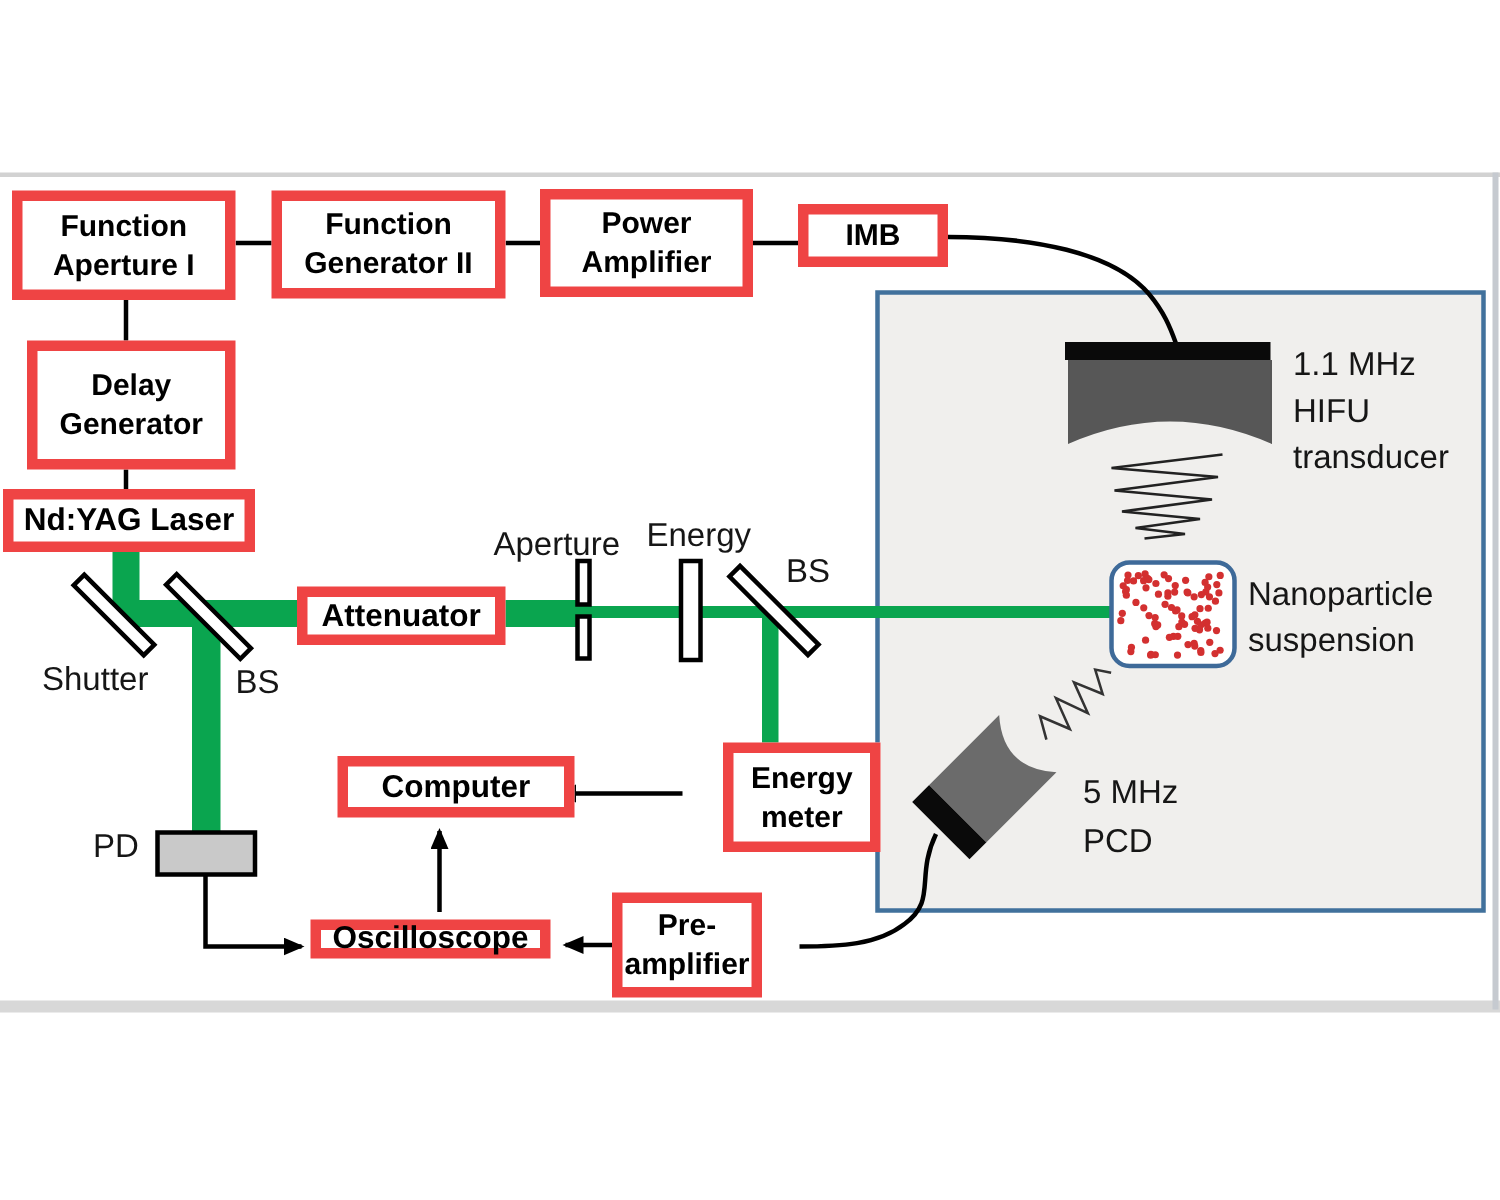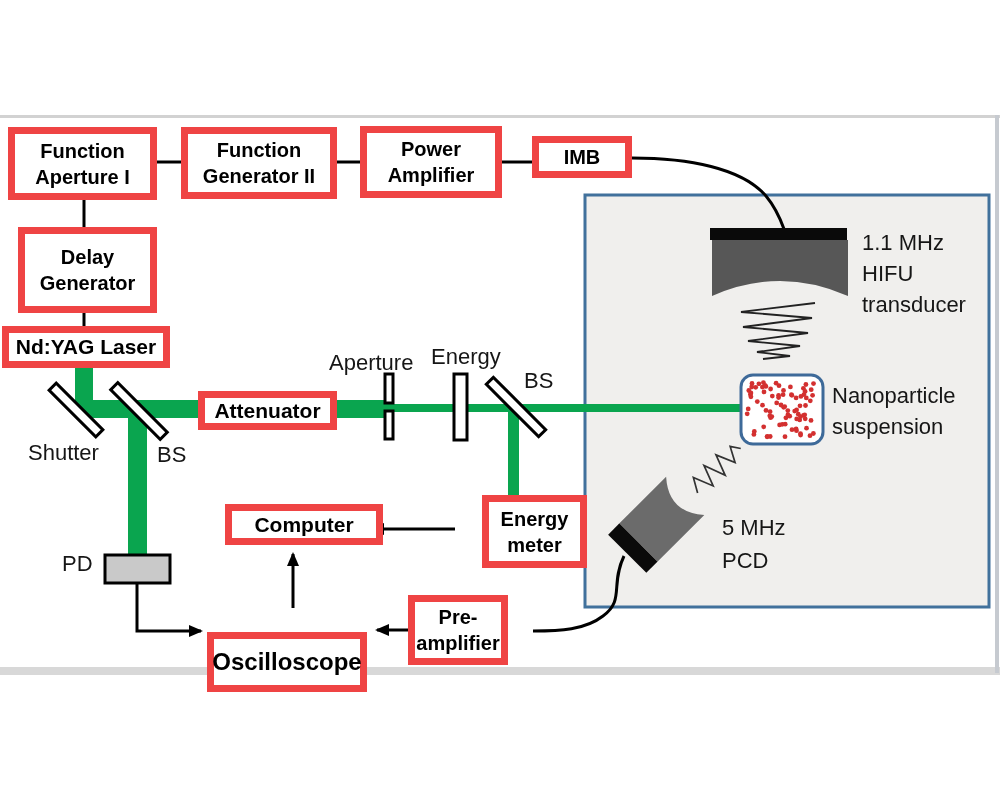--- a/index.html
+++ b/index.html
@@ -207,21 +207,21 @@
   <div class="box" style="left:198px;top:391px;width:139px;height:39px;font-size:21px">
     <span>Attenuator</span>
   </div>
   <div class="box" style="left:225px;top:504px;width:158px;height:41px;font-size:21px">
     <span>Computer</span>
   </div>
   <div class="box" style="left:482px;top:495px;width:105px;height:73px">
     <span>Energy</span>
     <span>meter</span>
   </div>
-  <div class="box" style="left:207px;top:632px;width:160px;height:60px;font-size:24px">
+  <div class="box" style="left:207px;top:613px;width:160px;height:26px;font-size:21px">
     <span>Oscilloscope</span>
   </div>
   <div class="box" style="left:408px;top:595px;width:100px;height:70px">
     <span>Pre-</span>
     <span>amplifier</span>
   </div>
 
   <div class="lbl" style="left:28px;top:437px">Shutter</div>
   <div class="lbl" style="left:157px;top:439px">BS</div>
   <div class="lbl" style="left:329px;top:347px">Aperture</div>

